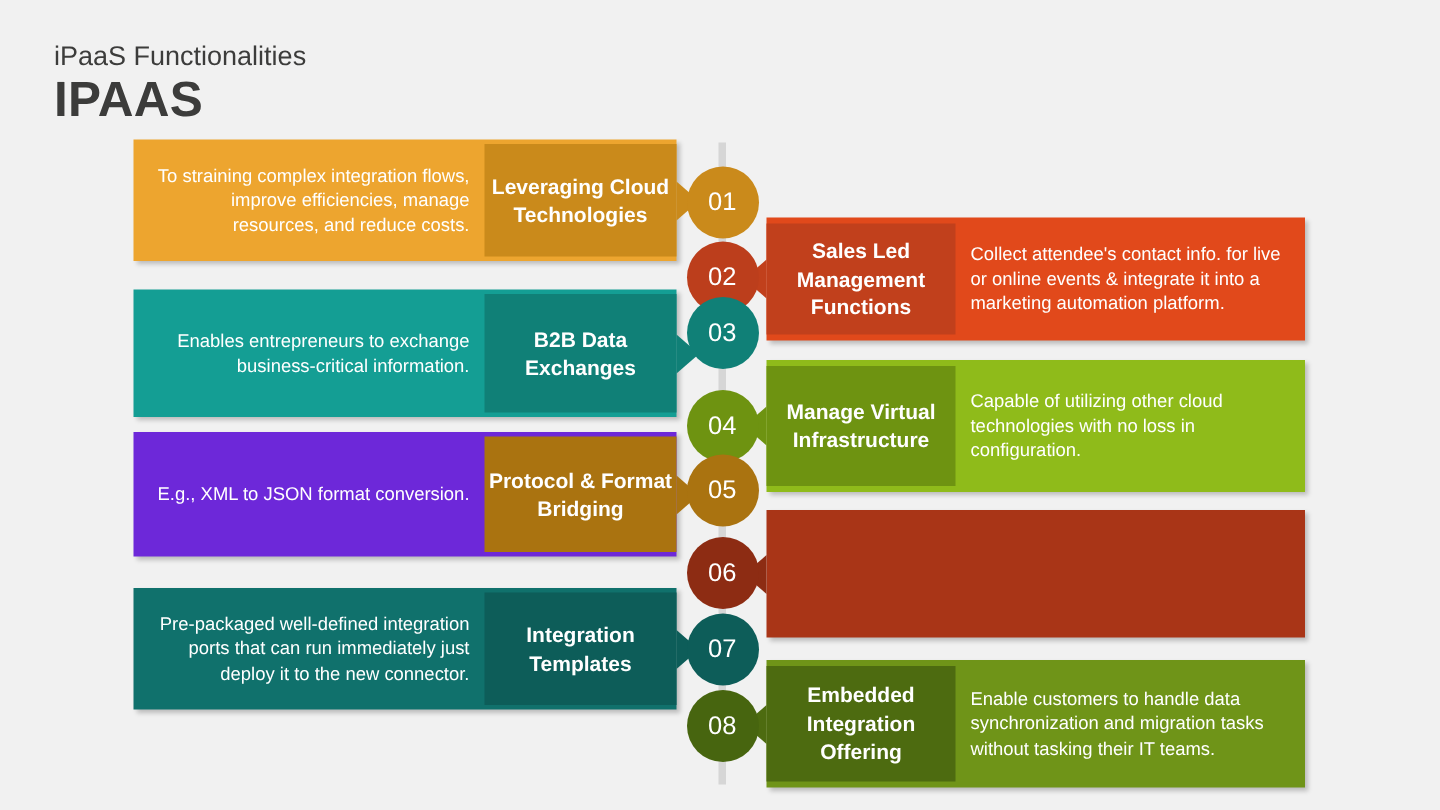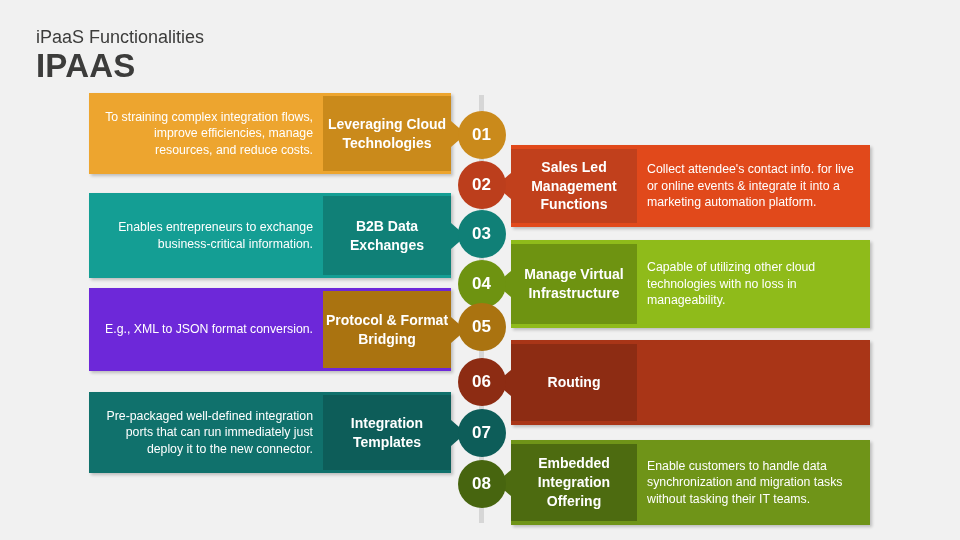--- a/index.html
+++ b/index.html
@@ -29,21 +29,21 @@
   
   #spine {
     position: absolute; left: 479px; top: 95px;
     width: 5px; height: 428px; background: #d6d6d6;
   }
 
   
   .circle {
     position: absolute; width: 48px; height: 48px;
     border-radius: 50%;
-    color: #ffffff; font-weight: bold; font-size: 17px;
+    color: #ffffff; font-weight: normal; font-size: 17px;
     display: flex; align-items: center; justify-content: center;
     z-index: 6;
   }
 
   
   .row { position: absolute; z-index: 3; }
 
   .card {
     position: absolute; left: 0; top: 0;
     width: 100%; height: 100%;
@@ -152,41 +152,38 @@
           </div>
         </div>
         <div class="notch" style="border-left: 15px solid rgb(16, 128, 119);"></div>
       </div>
       <div class="row right" style="left: 511px; top: 240px; width: 359px; height: 88px;">
         <div class="card" style="background: rgb(143, 187, 26);">
           <div class="head" style="background: rgb(110, 147, 17);">
             <div class="head-text">Manage Virtual Infrastructure</div>
           </div>
           <div class="desc">
-            <div class="desc-text">Capable of utilizing other cloud technologies with no loss in manageability.</div>
+            <div class="desc-text">Capable of utilizing other cloud technologies with no loss in configuration.</div>
           </div>
         </div>
         <div class="notch" style="border-right: 15px solid rgb(110, 147, 17);"></div>
       </div>
       <div class="row left" style="left: 89px; top: 288px; width: 362px; height: 83px;">
         <div class="card" style="background: #6d28d9;">
           <div class="desc">
             <div class="desc-text">E.g., XML to JSON format conversion.</div>
           </div>
           <div class="head" style="background: rgb(170, 115, 16);">
             <div class="head-text">Protocol &amp; Format Bridging</div>
           </div>
         </div>
         <div class="notch" style="border-left: 15px solid rgb(170, 115, 16);"></div>
       </div>
       <div class="row right" style="left: 511px; top: 340px; width: 359px; height: 85px;">
         <div class="card" style="background: rgb(169, 53, 23);">
-          <div class="head" style="background: rgb(141, 44, 19);">
-            <div class="head-text">Routing</div>
-          </div>
         </div>
         <div class="notch" style="border-right: 15px solid rgb(141, 44, 19);"></div>
       </div>
       <div class="row left" style="left: 89px; top: 392px; width: 362px; height: 81px;">
         <div class="card" style="background: rgb(16, 113, 108);">
           <div class="desc">
             <div class="desc-text">Pre-packaged well-defined integration ports that can run immediately just deploy it to the new connector.</div>
           </div>
           <div class="head" style="background: rgb(13, 93, 89);">
             <div class="head-text">Integration Templates</div>
@@ -206,21 +203,21 @@
         <div class="notch" style="border-right: 15px solid rgb(77, 107, 16);"></div>
       </div>
     </div>
   <div id="circles">
       <div class="circle" style="background: rgb(202, 138, 27); left: 457.5px; top: 111px;">
         <span>01</span>
       </div>
       <div class="circle" style="background: rgb(188, 62, 28); left: 457.5px; top: 161px;">
         <span>02</span>
       </div>
-      <div class="circle" style="background: rgb(16, 128, 119); left: 457.5px; top: 210px;">
+      <div class="circle" style="background: rgb(16, 128, 119); left: 457.5px; top: 198px;">
         <span>03</span>
       </div>
       <div class="circle" style="background: rgb(110, 147, 17); left: 457.5px; top: 260px;">
         <span>04</span>
       </div>
       <div class="circle" style="background: rgb(170, 115, 16); left: 457.5px; top: 303px;">
         <span>05</span>
       </div>
       <div class="circle" style="background: rgb(141, 44, 19); left: 457.5px; top: 358px;">
         <span>06</span>

